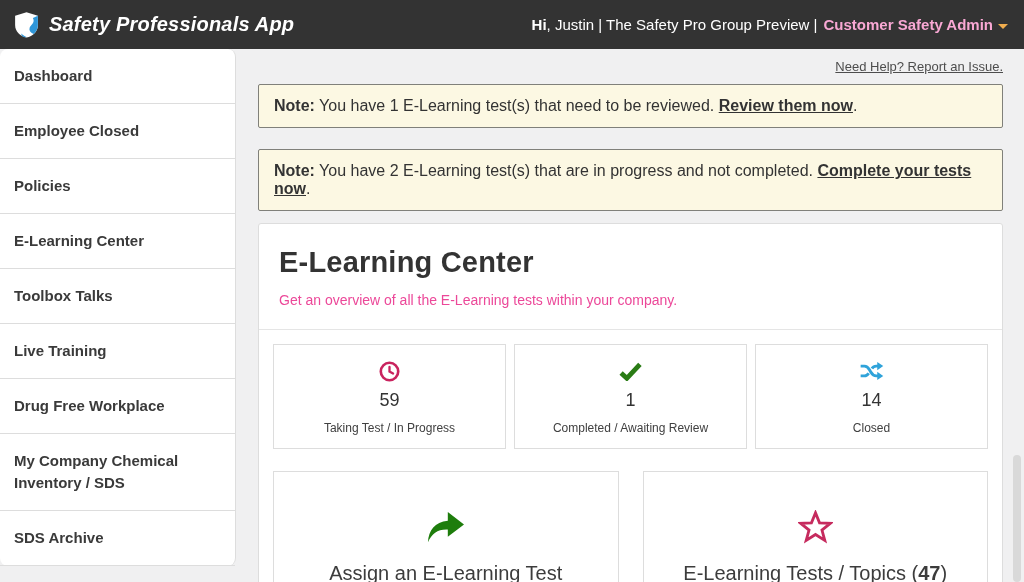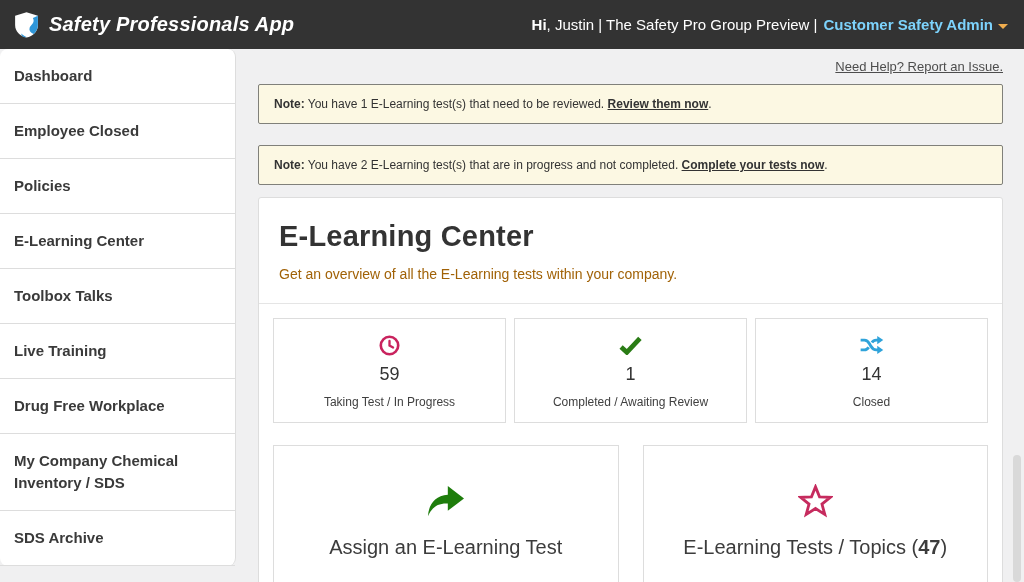--- a/index.html
+++ b/index.html
@@ -19,21 +19,21 @@
     padding: 0 16px 0 13px;
     z-index: 10;
   }
   .brand { display: flex; align-items: center; gap: 9px; cursor: pointer; }
   .brand-title {
     color: #ffffff; font-size: 20px; font-weight: bold; font-style: italic;
     letter-spacing: 0.2px;
   }
   .user-area { display: flex; align-items: center; font-size: 15px; color: #ffffff; }
   .greeting-bold { font-weight: bold; }
-  .user-role { color: #7dd3fc; font-weight: bold; margin-left: 6px; cursor: pointer; }
+  .user-role { color: #f9a8d4; font-weight: bold; margin-left: 6px; cursor: pointer; }
   .caret {
     display: inline-block; margin-left: 5px; vertical-align: middle;
     width: 0; height: 0;
     border-left: 5px solid transparent; border-right: 5px solid transparent;
     border-top: 5px solid #f0ad4e;
   }
 
   
   .sidebar {
     position: absolute; top: 49px; left: 0; bottom: 16px; width: 236px;
@@ -50,33 +50,33 @@
     position: absolute; top: 49px; left: 237px; right: 0; bottom: 0;
     padding: 8px 21px 0 21px; overflow: hidden;
   }
   .help-row { text-align: right; margin-bottom: 9px; }
   .help-link {
     font-size: 13px; color: #4d4d4d; text-decoration: underline; cursor: pointer;
   }
 
   .note-box {
     background: #fcf8e3; border: 1px solid #80807a; border-radius: 2px;
-    padding: 12px 15px; font-size: 12px; color: #333; margin-bottom: 21px;
+    padding: 12px 15px; font-size: 16px; color: #333; margin-bottom: 21px;
   }
   .note-box.second { margin-bottom: 12px; }
   .note-prefix { font-weight: bold; }
   .note-link { font-weight: bold; text-decoration: underline; color: #333; cursor: pointer; }
 
   .panel {
     background: #ffffff; border: 1px solid #dddddd; border-radius: 3px;
     height: 500px;
   }
   .panel-head { padding: 22px 20px 21px 20px; }
   .panel-title { font-size: 29px; font-weight: bold; color: #333; letter-spacing: 0.2px; }
-  .panel-subtitle { font-size: 14px; color: #a16207; margin-top: 13px; }
+  .panel-subtitle { font-size: 14px; color: #ec4899; margin-top: 13px; }
   .panel-divider { border-top: 1px solid #e5e5e5; }
   .panel-body { padding: 14px; }
 
   .stats-row { display: flex; gap: 8px; }
   .stat-card {
     flex: 1; border: 1px solid #dddddd; background: #fff; text-align: center;
     padding: 14px 8px 13px 8px; cursor: pointer;
   }
   .stat-icon { height: 24px; display: flex; align-items: center; justify-content: center; }
   .stat-value { font-size: 18px; color: #333; margin-top: 7px; }

